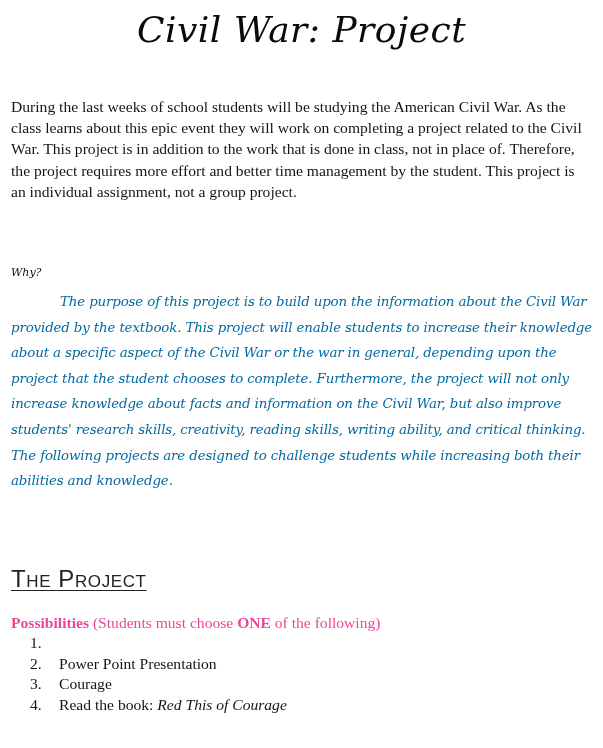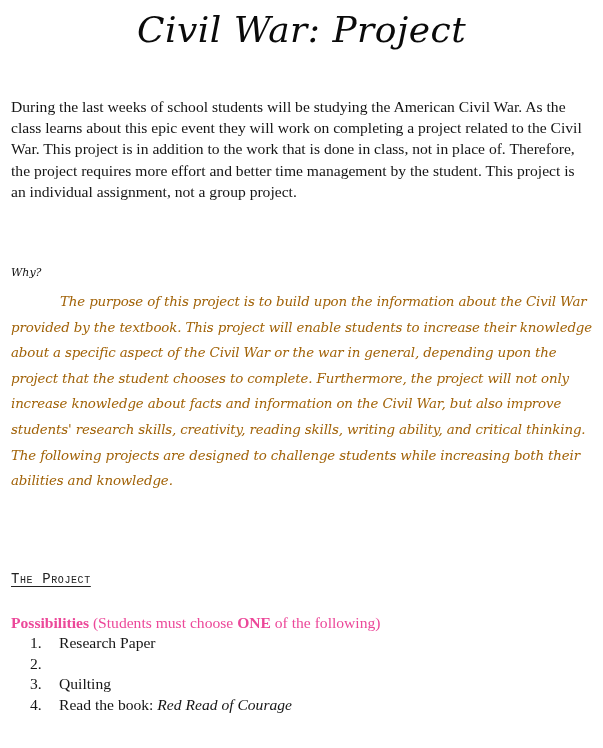--- a/index.html
+++ b/index.html
@@ -53,28 +53,28 @@
     .why-body {
       position: absolute;
       left: 11px; top: 289px;
       width: 584px;
       margin: 0;
       font-family: "DejaVu Serif", "Liberation Serif", serif;
       font-style: italic;
       font-size: 13.4px;
       line-height: 25.6px;
       text-indent: 49px;
-      color: #a16207;
+      color: #0369a1;
       letter-spacing: -0.15px;
     }
     .section-heading {
       position: absolute;
       left: 11px; top: 566px;
-      font-family: Liberation Mono, monospace;
-      font-size: 14px;
+      font-family: Liberation Sans, sans-serif;
+      font-size: 24px;
       line-height: 26px;
       letter-spacing: 0.6px;
       color: #222;
       text-decoration: underline;
       text-underline-offset: 3px;
       text-decoration-thickness: 1px;
       font-variant: small-caps;
     }
     .possibilities {
       position: absolute;
@@ -117,28 +117,28 @@
 
   <p class="why-body">The purpose of this project is to build upon the information about the Civil War provided by the textbook.  This project will enable students to increase their knowledge about a specific aspect of the Civil War or the war in general, depending upon the project that the student chooses to complete.  Furthermore, the project will not only increase knowledge about facts and information on the Civil War, but also improve students' research skills, creativity, reading skills, writing ability, and critical thinking.  The following projects are designed to challenge students while increasing both their abilities and knowledge.</p>
 
   <div class="section-heading">The Project</div>
 
   <p class="possibilities"><b>Possibilities</b><span> (Students must choose </span><b>ONE</b><span> of the following)</span></p>
 
   <ol class="options">
     <li>
       <span class="num">1.</span>
-      <span>Research Paper</span>
     </li>
     <li>
       <span class="num">2.</span>
+      <span>Power Point Presentation</span>
     </li>
     <li>
       <span class="num">3.</span>
-      <span>Quilting</span>
+      <span>Courage</span>
     </li>
     <li>
       <span class="num">4.</span>
-      <span><span style="white-space:pre">Read the book: </span><span class="book-title">Red Read of Courage</span></span>
+      <span><span style="white-space:pre">Read the book: </span><span class="book-title">Red This of Courage</span></span>
     </li>
   </ol>
 
 </div>
 
 </body></html>

